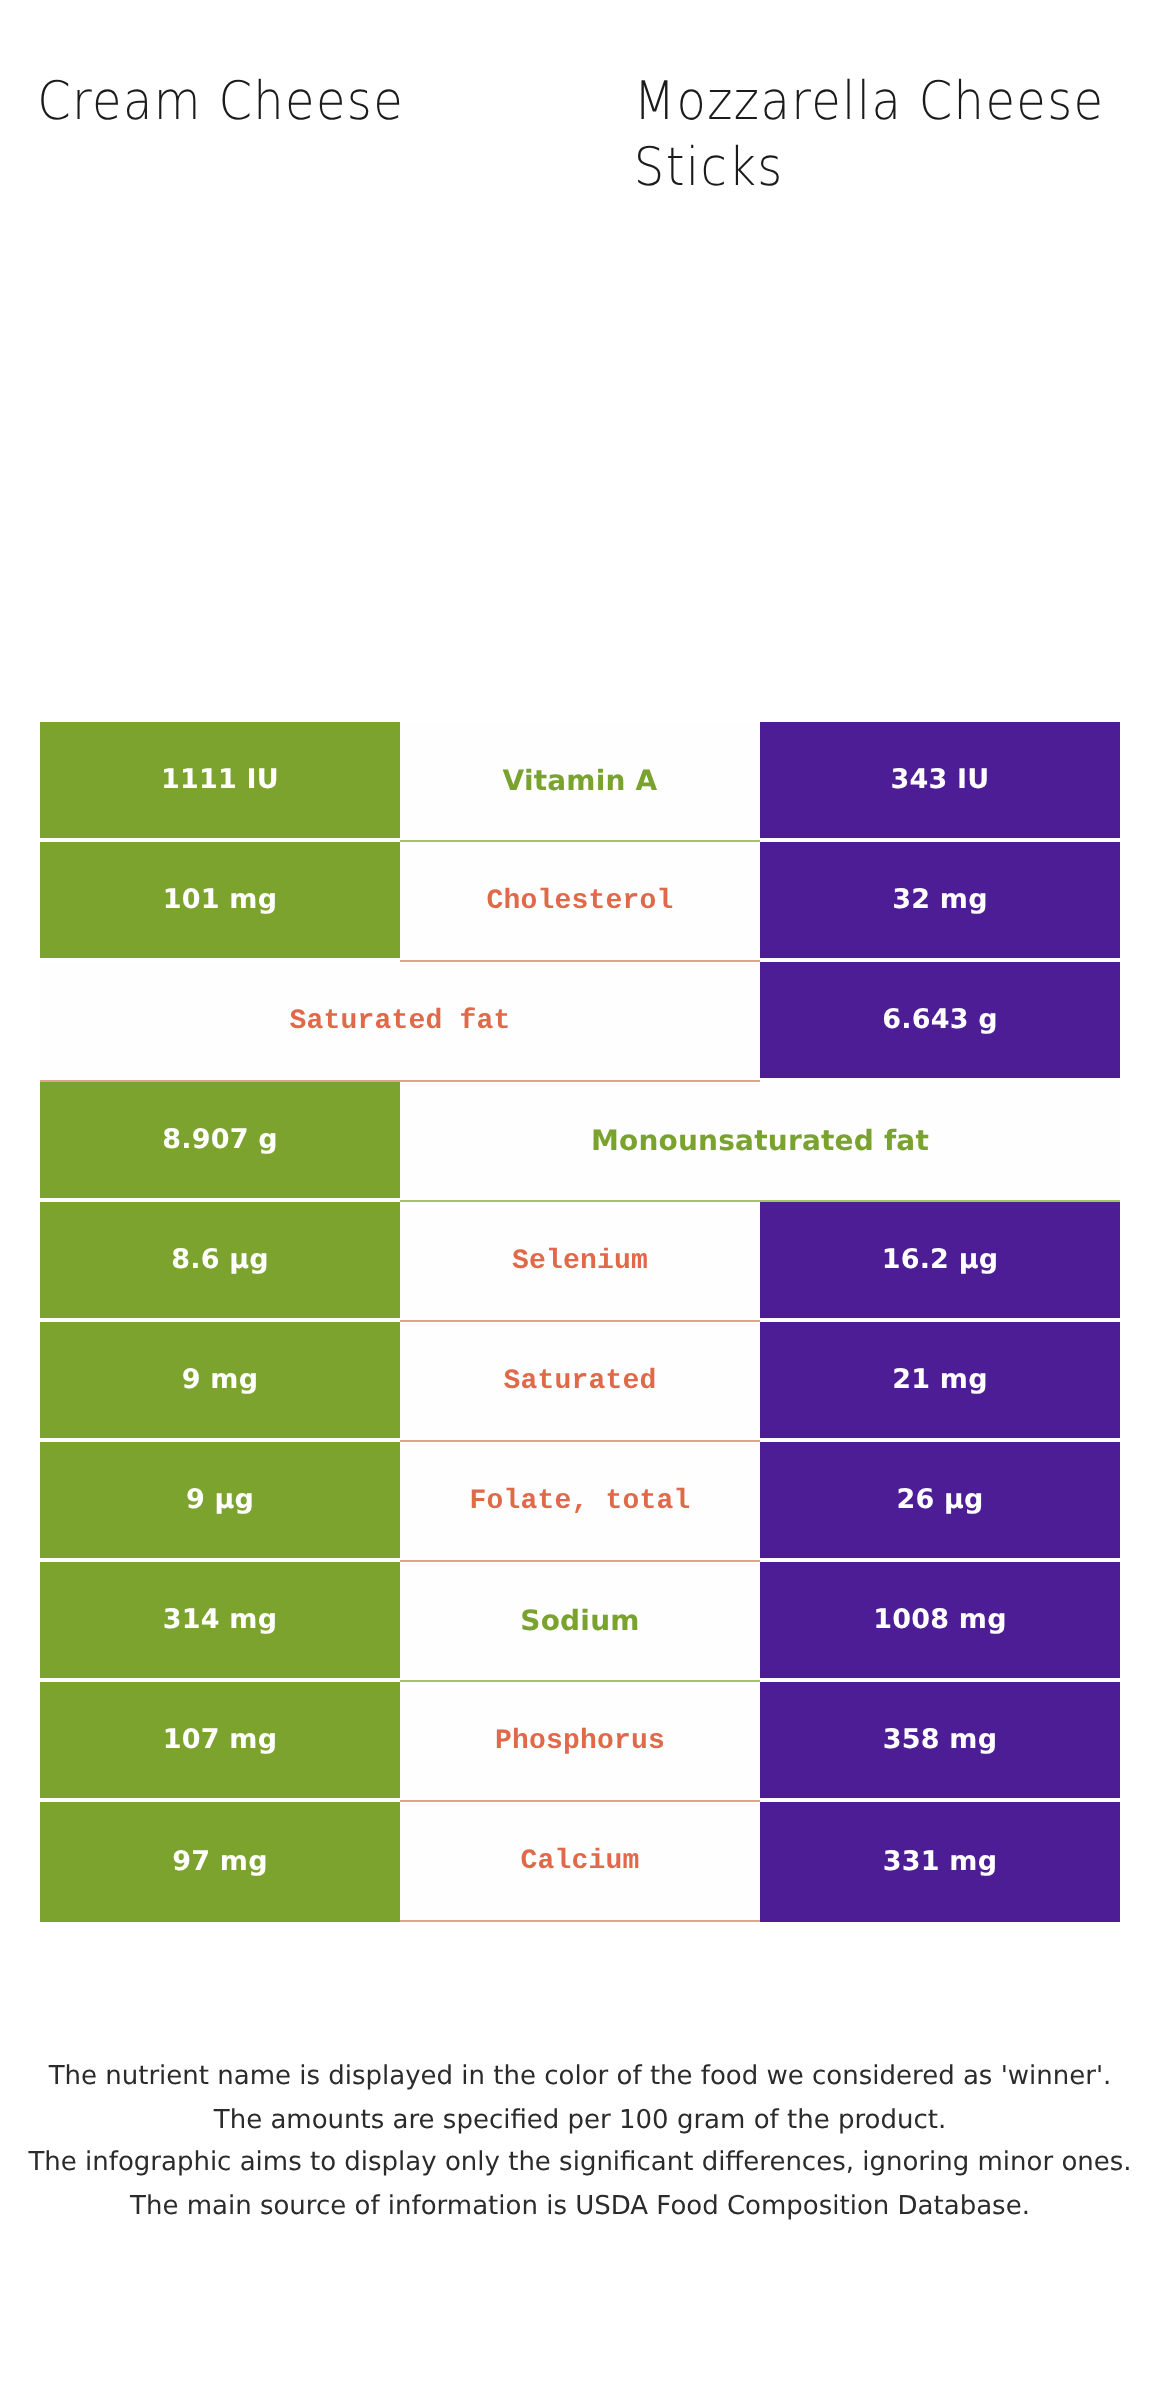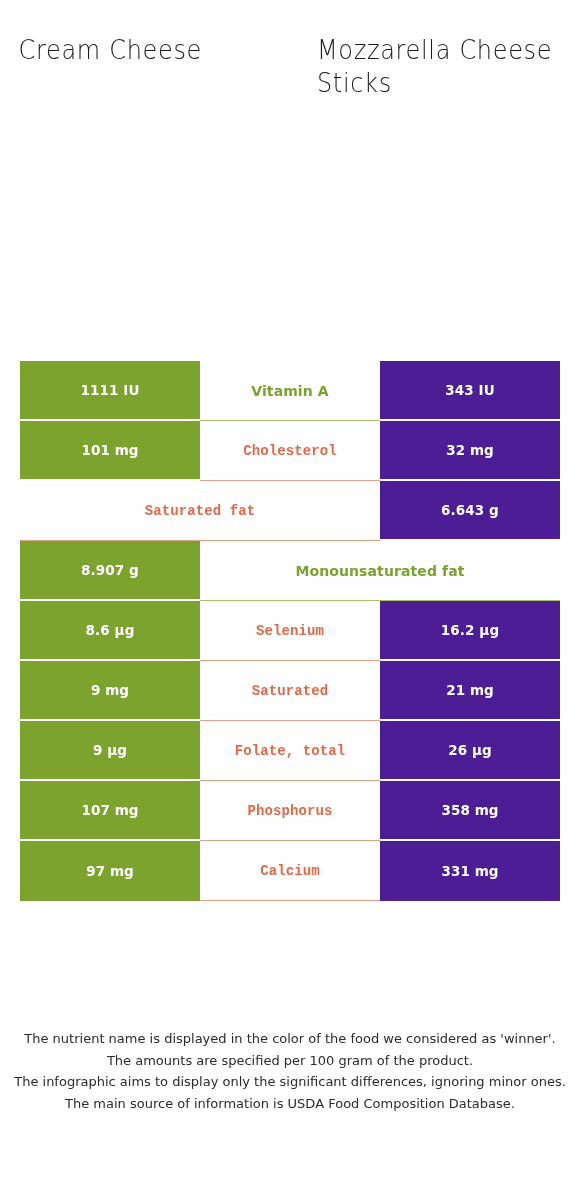--- a/index.html
+++ b/index.html
@@ -327,20 +327,25 @@
       <div class="cell cell-name win-red">Saturated</div>
       <div class="cell cell-right">21 mg</div>
     </div>
 
     <div class="row">
       <div class="cell cell-left">9 µg</div>
       <div class="cell cell-name win-red">Folate, total</div>
       <div class="cell cell-right">26 µg</div>
     </div>
 
+    <div class="row">
+      <div class="cell cell-left">314 mg</div>
+      <div class="cell cell-name win-green">Sodium</div>
+      <div class="cell cell-right">1008 mg</div>
+    </div>
 
     <div class="row">
       <div class="cell cell-left">107 mg</div>
       <div class="cell cell-name win-red">Phosphorus</div>
       <div class="cell cell-right">358 mg</div>
     </div>
 
     <div class="row">
       <div class="cell cell-left">97 mg</div>
       <div class="cell cell-name win-red">Calcium</div>

